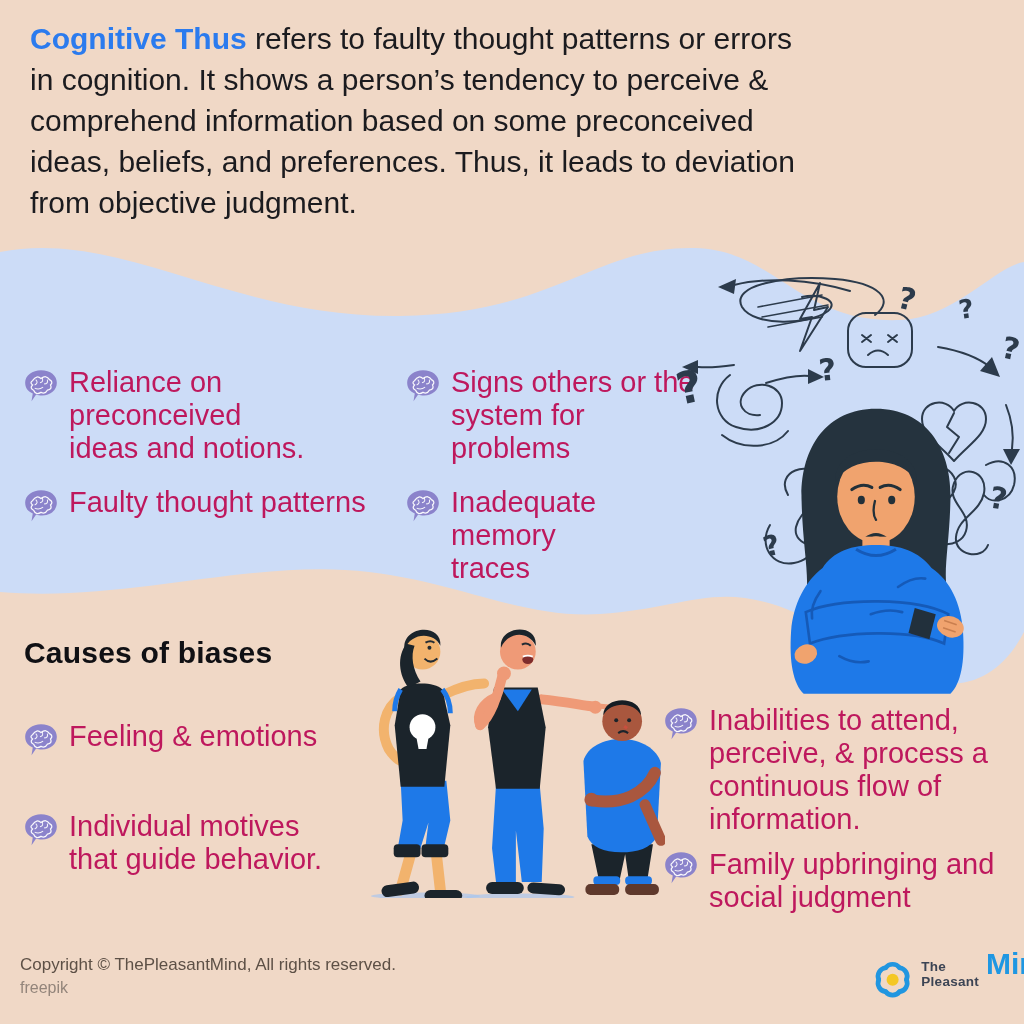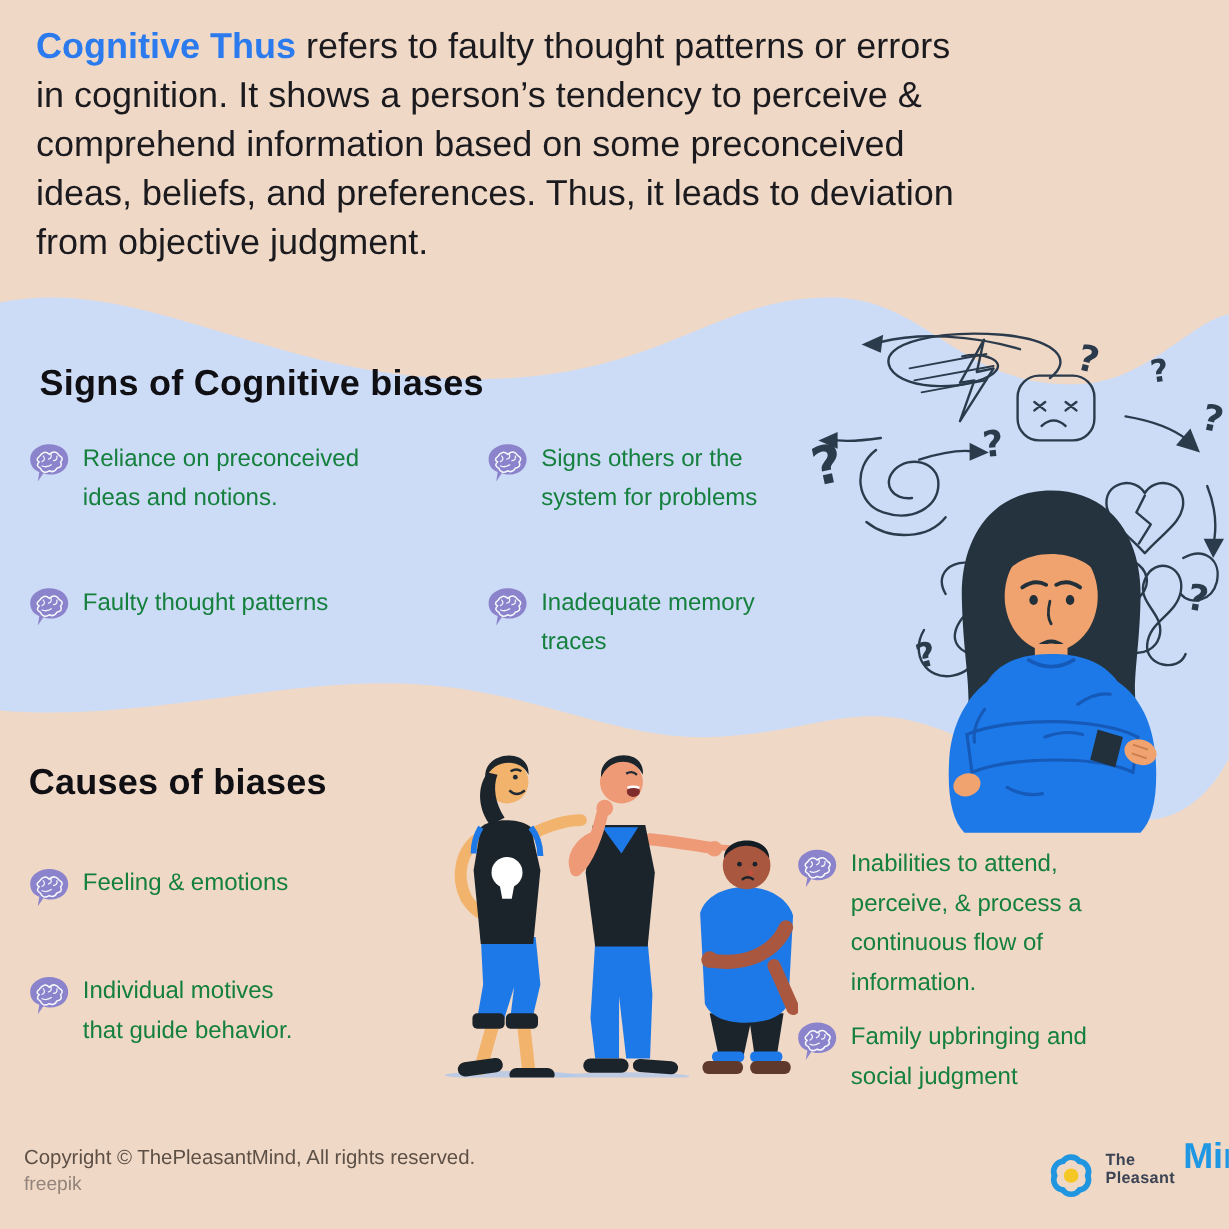--- a/index.html
+++ b/index.html
@@ -14,21 +14,21 @@
     position:absolute;left:30px;top:18px;width:952px;margin:0;
     font-size:30px;line-height:41px;color:#1b1b1f;font-weight:500;
     white-space:pre-line;
   }
   .intro .hl{color:#2b7bee;font-weight:800}
   .sec-heading{position:absolute;margin:0;font-size:30px;font-weight:800;color:#101014;letter-spacing:.2px}
   #signsHeading{left:33px;top:303px}
   #causesHeading{left:24px;top:636px}
   .bullet{position:absolute;display:flex;gap:9px;align-items:flex-start}
   .bullet .bicon{width:38px;height:38px;flex:0 0 auto;margin-top:1px}
-  .bullet .btext{font-size:20px;line-height:33px;color:#15803d;white-space:pre-line}
+  .bullet .btext{font-size:29px;line-height:33px;color:#be185d;white-space:pre-line}
   .doodle{position:absolute;left:670px;top:255px;width:354px;height:385px}
   .woman{position:absolute;left:745px;top:392px;width:262px;height:304px}
   .people{position:absolute;left:330px;top:600px;width:335px;height:298px}
   .copyright{position:absolute;left:20px;top:955px;font-size:17px;font-weight:400;color:#5d5046}
   .source{position:absolute;left:20px;top:979px;font-size:16px;color:#93857b}
   .logo{position:absolute;left:872px;top:950px;display:flex;gap:8px;align-items:flex-start}
   .logo-flower{width:48px;height:56px}
   .logo-text{display:flex;flex-direction:row}
   .logo-top{font-size:13.5px;font-weight:700;color:#3c4454;margin-top:9px;letter-spacing:.3px}
   .logo-bottom{font-size:30px;font-weight:800;color:#1f97e2;line-height:28px}
@@ -52,21 +52,20 @@
       </g>
     </defs>
   </svg>
 
   <p class="intro"><span class="hl">Cognitive Thus</span><span> refers to faulty thought patterns or errors
 in cognition. It shows a person’s tendency to perceive &amp;
 comprehend information based on some preconceived
 ideas, beliefs, and preferences. Thus, it leads to deviation
 from objective judgment.</span></p>
 
-  <h2 class="sec-heading" id="signsHeading">Signs of Cognitive biases</h2>
 
   <div class="bullet" style="left:22px;top:366px;width:378px">
     <svg class="bicon" viewBox="0 0 36 36">
         <use href="#brainBubble"></use>
       </svg>
     <div class="btext">Reliance on preconceived
 ideas and notions.</div>
   </div>
   <div class="bullet" style="left:404px;top:366px;width:300px">
     <svg class="bicon" viewBox="0 0 36 36">

